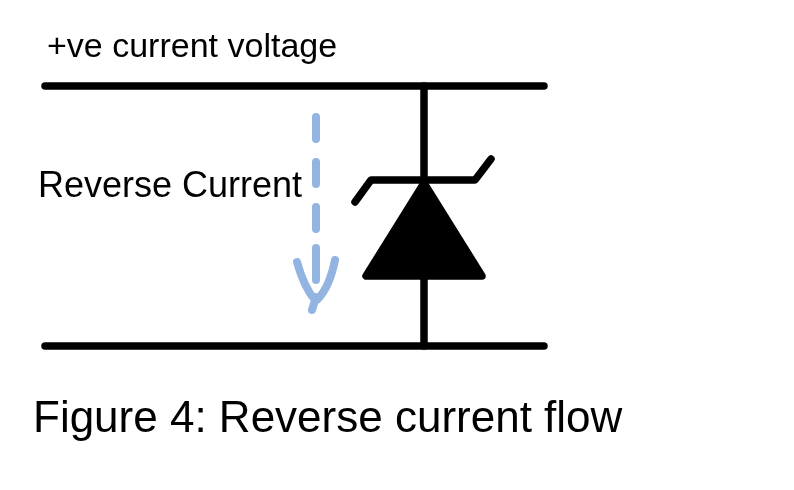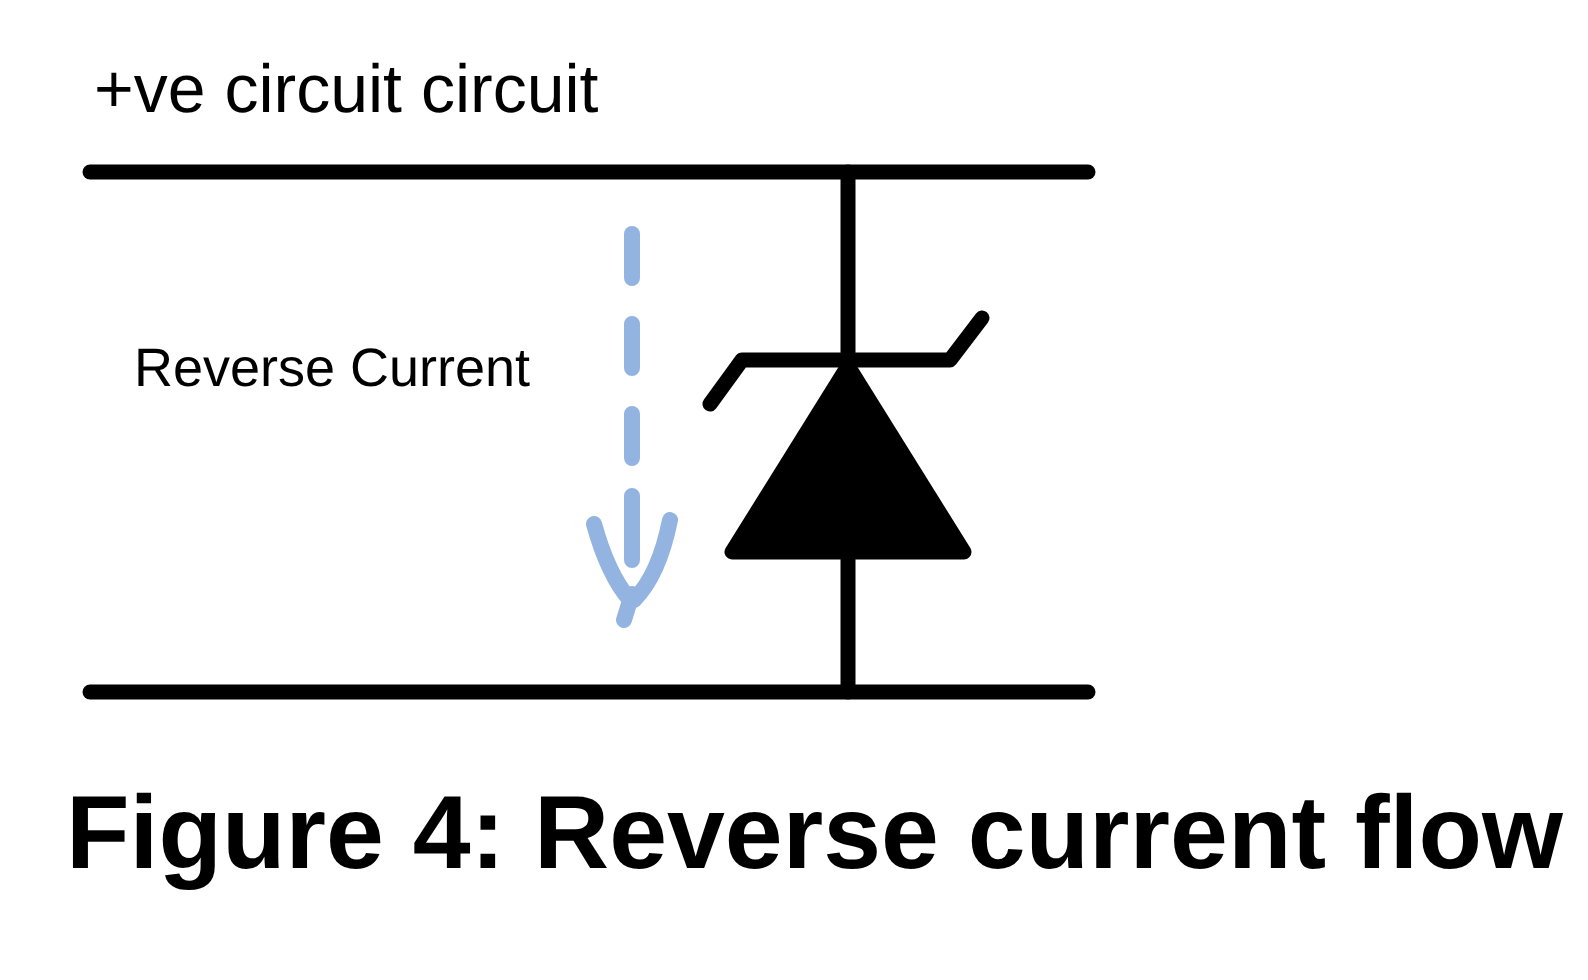--- a/index.html
+++ b/index.html
@@ -30,31 +30,31 @@
     font-size: 34px;
     line-height: 40px;
     white-space: nowrap;
     color: #000000;
   }
   .flow-label {
     position: absolute;
     left: 30px;
     top: 160px;
     width: 272px;
-    text-align: center;
-    font-size: 27px;
+    text-align: right;
+    font-size: 36px;
     line-height: 49px;
     color: #000000;
   }
   .caption {
     position: absolute;
     left: 33px;
     top: 391px;
-    font-size: 52px;
-    font-weight: bold;
+    font-size: 44px;
+    font-weight: normal;
     line-height: 52px;
     white-space: nowrap;
     color: #000000;
   }
 </style>
 </head>
 <body>
 
 <div class="page">
 
@@ -79,21 +79,21 @@
 
       <line x1="316" y1="117" x2="316" y2="229" stroke-dasharray="22 23"></line>
 
       <path d="M 316,248 L 316,280
                M 297,262 C 302,280 308,292 315,300
                M 335,260 C 331,280 325,292 317,300
                M 316,297 L 312,310"></path>
     </g>
   </svg>
 
-  <div class="top-label">+ve circuit circuit</div>
+  <div class="top-label">+ve current voltage</div>
 
   <div class="flow-label">
     <div>Reverse Current</div>
   </div>
 
   <div class="caption">Figure 4: Reverse current flow</div>
 
 </div>
 
 </body></html>

